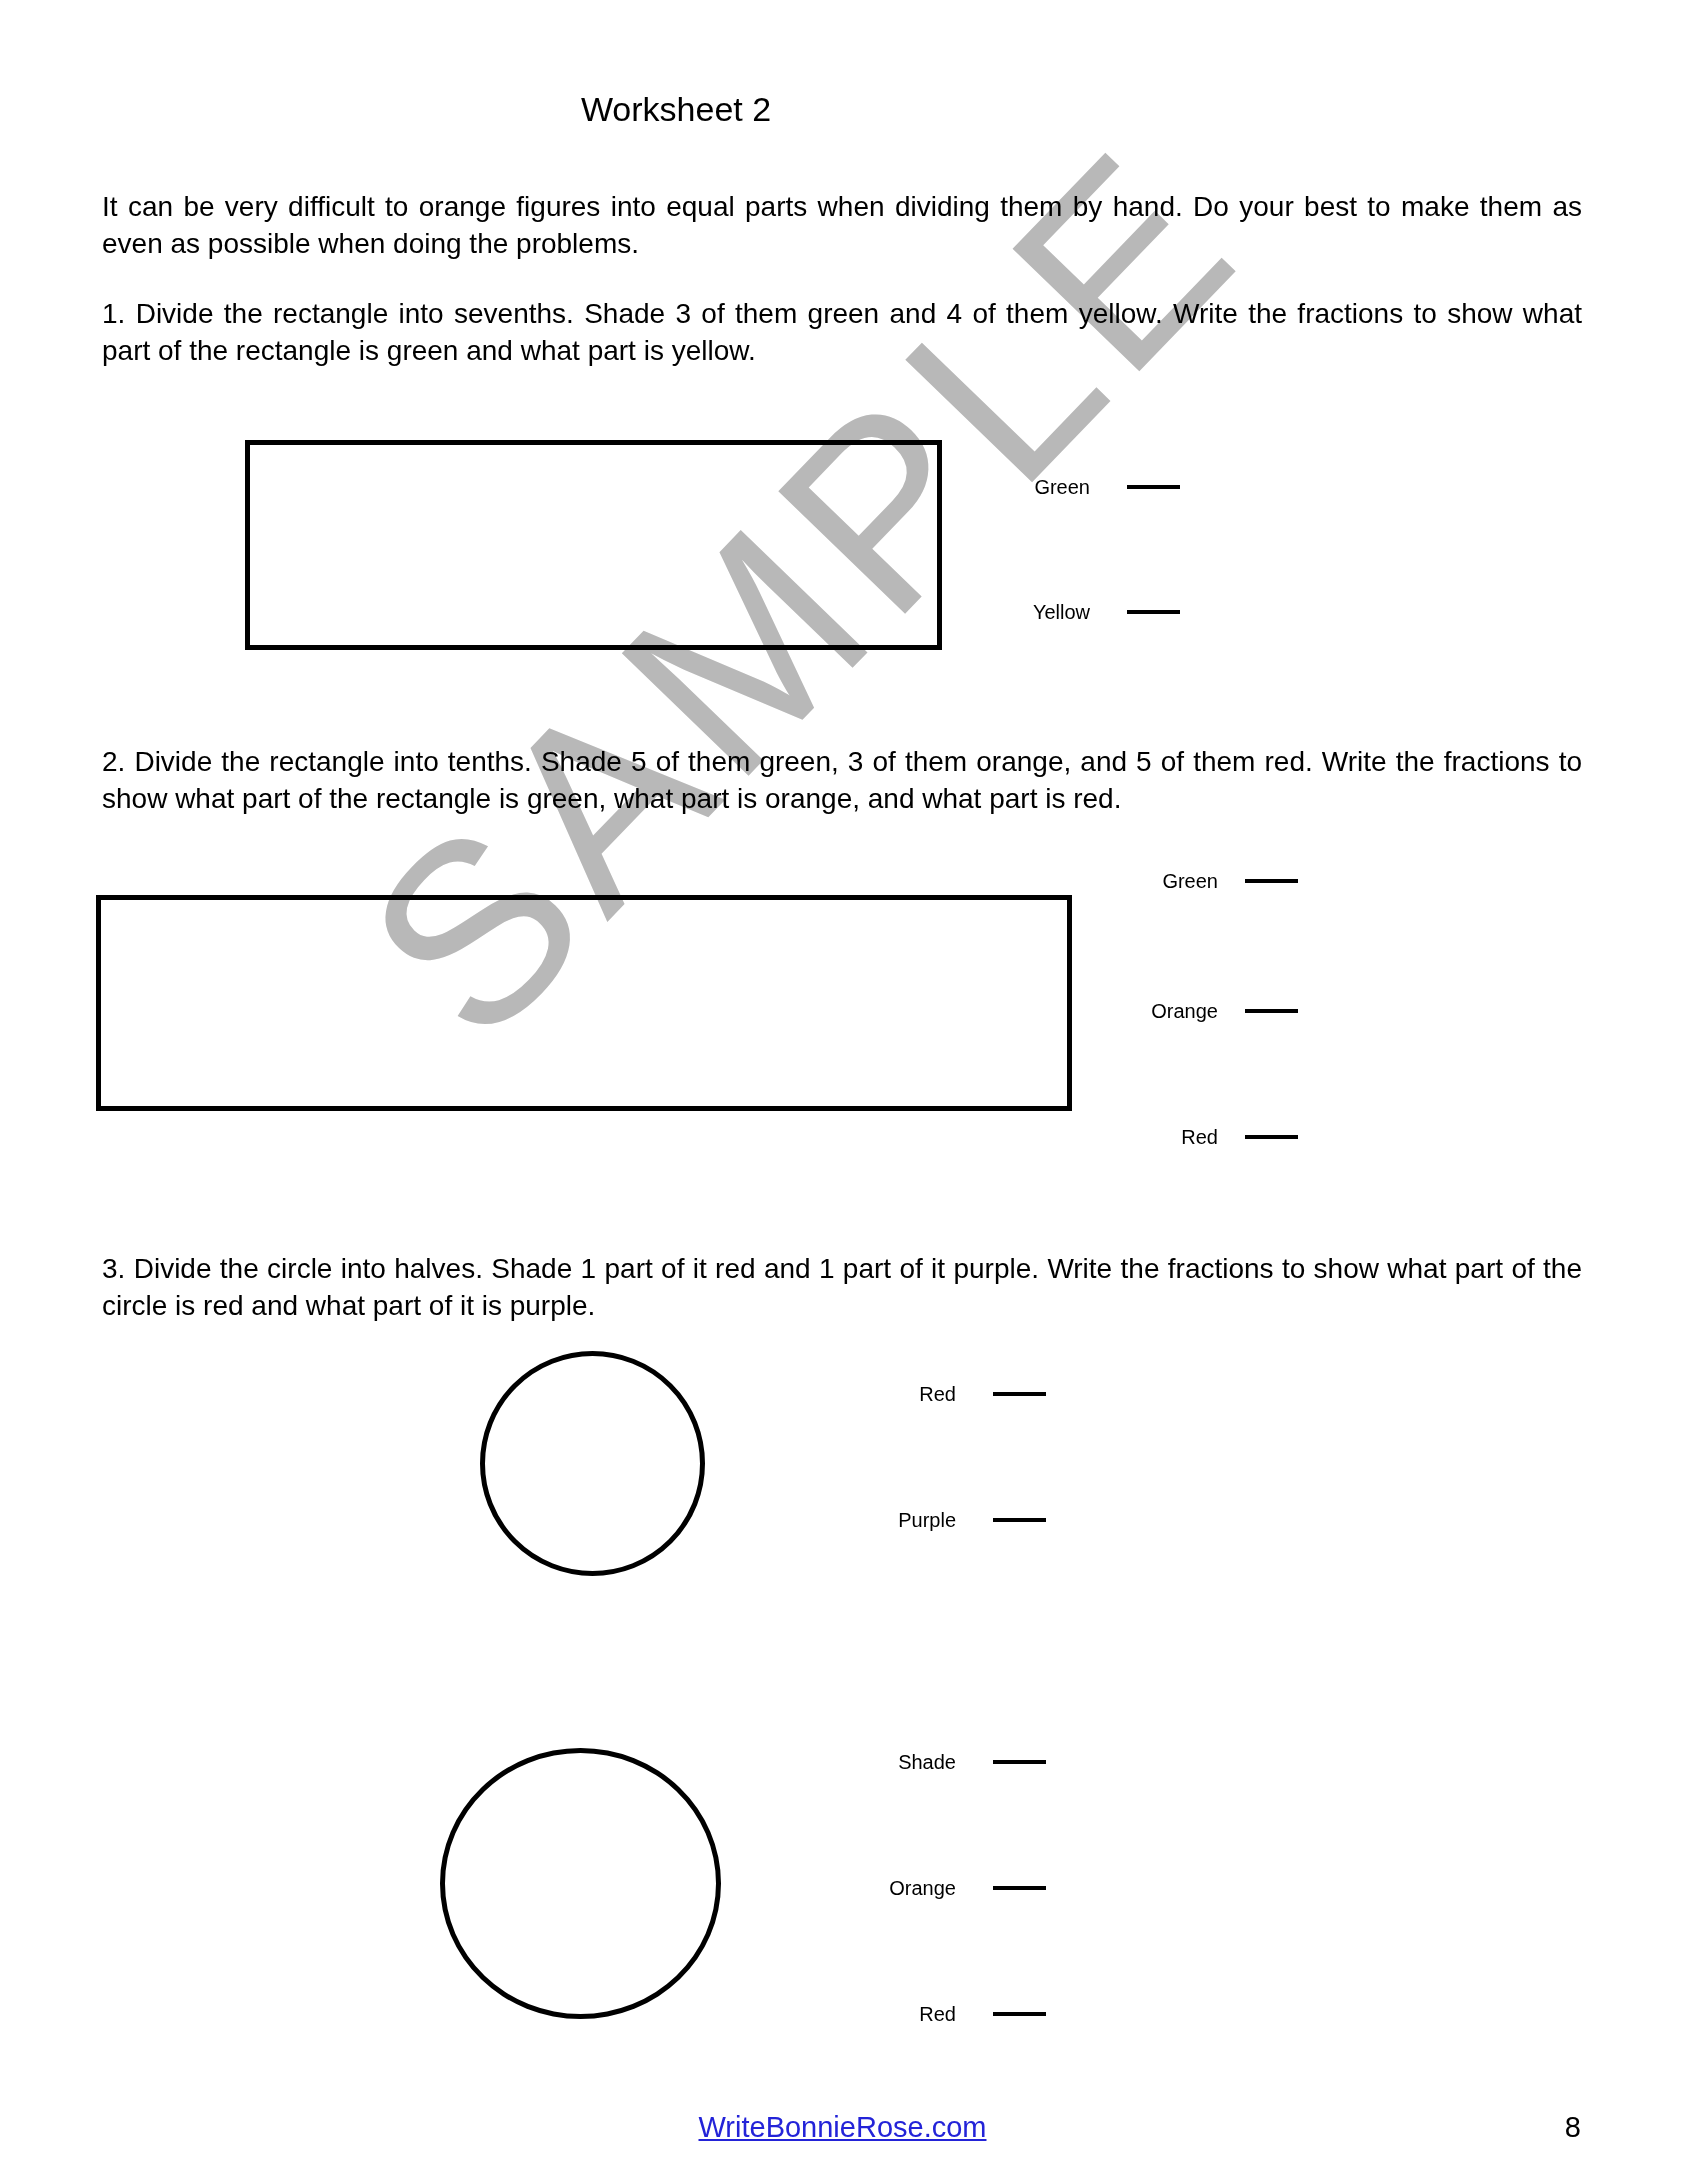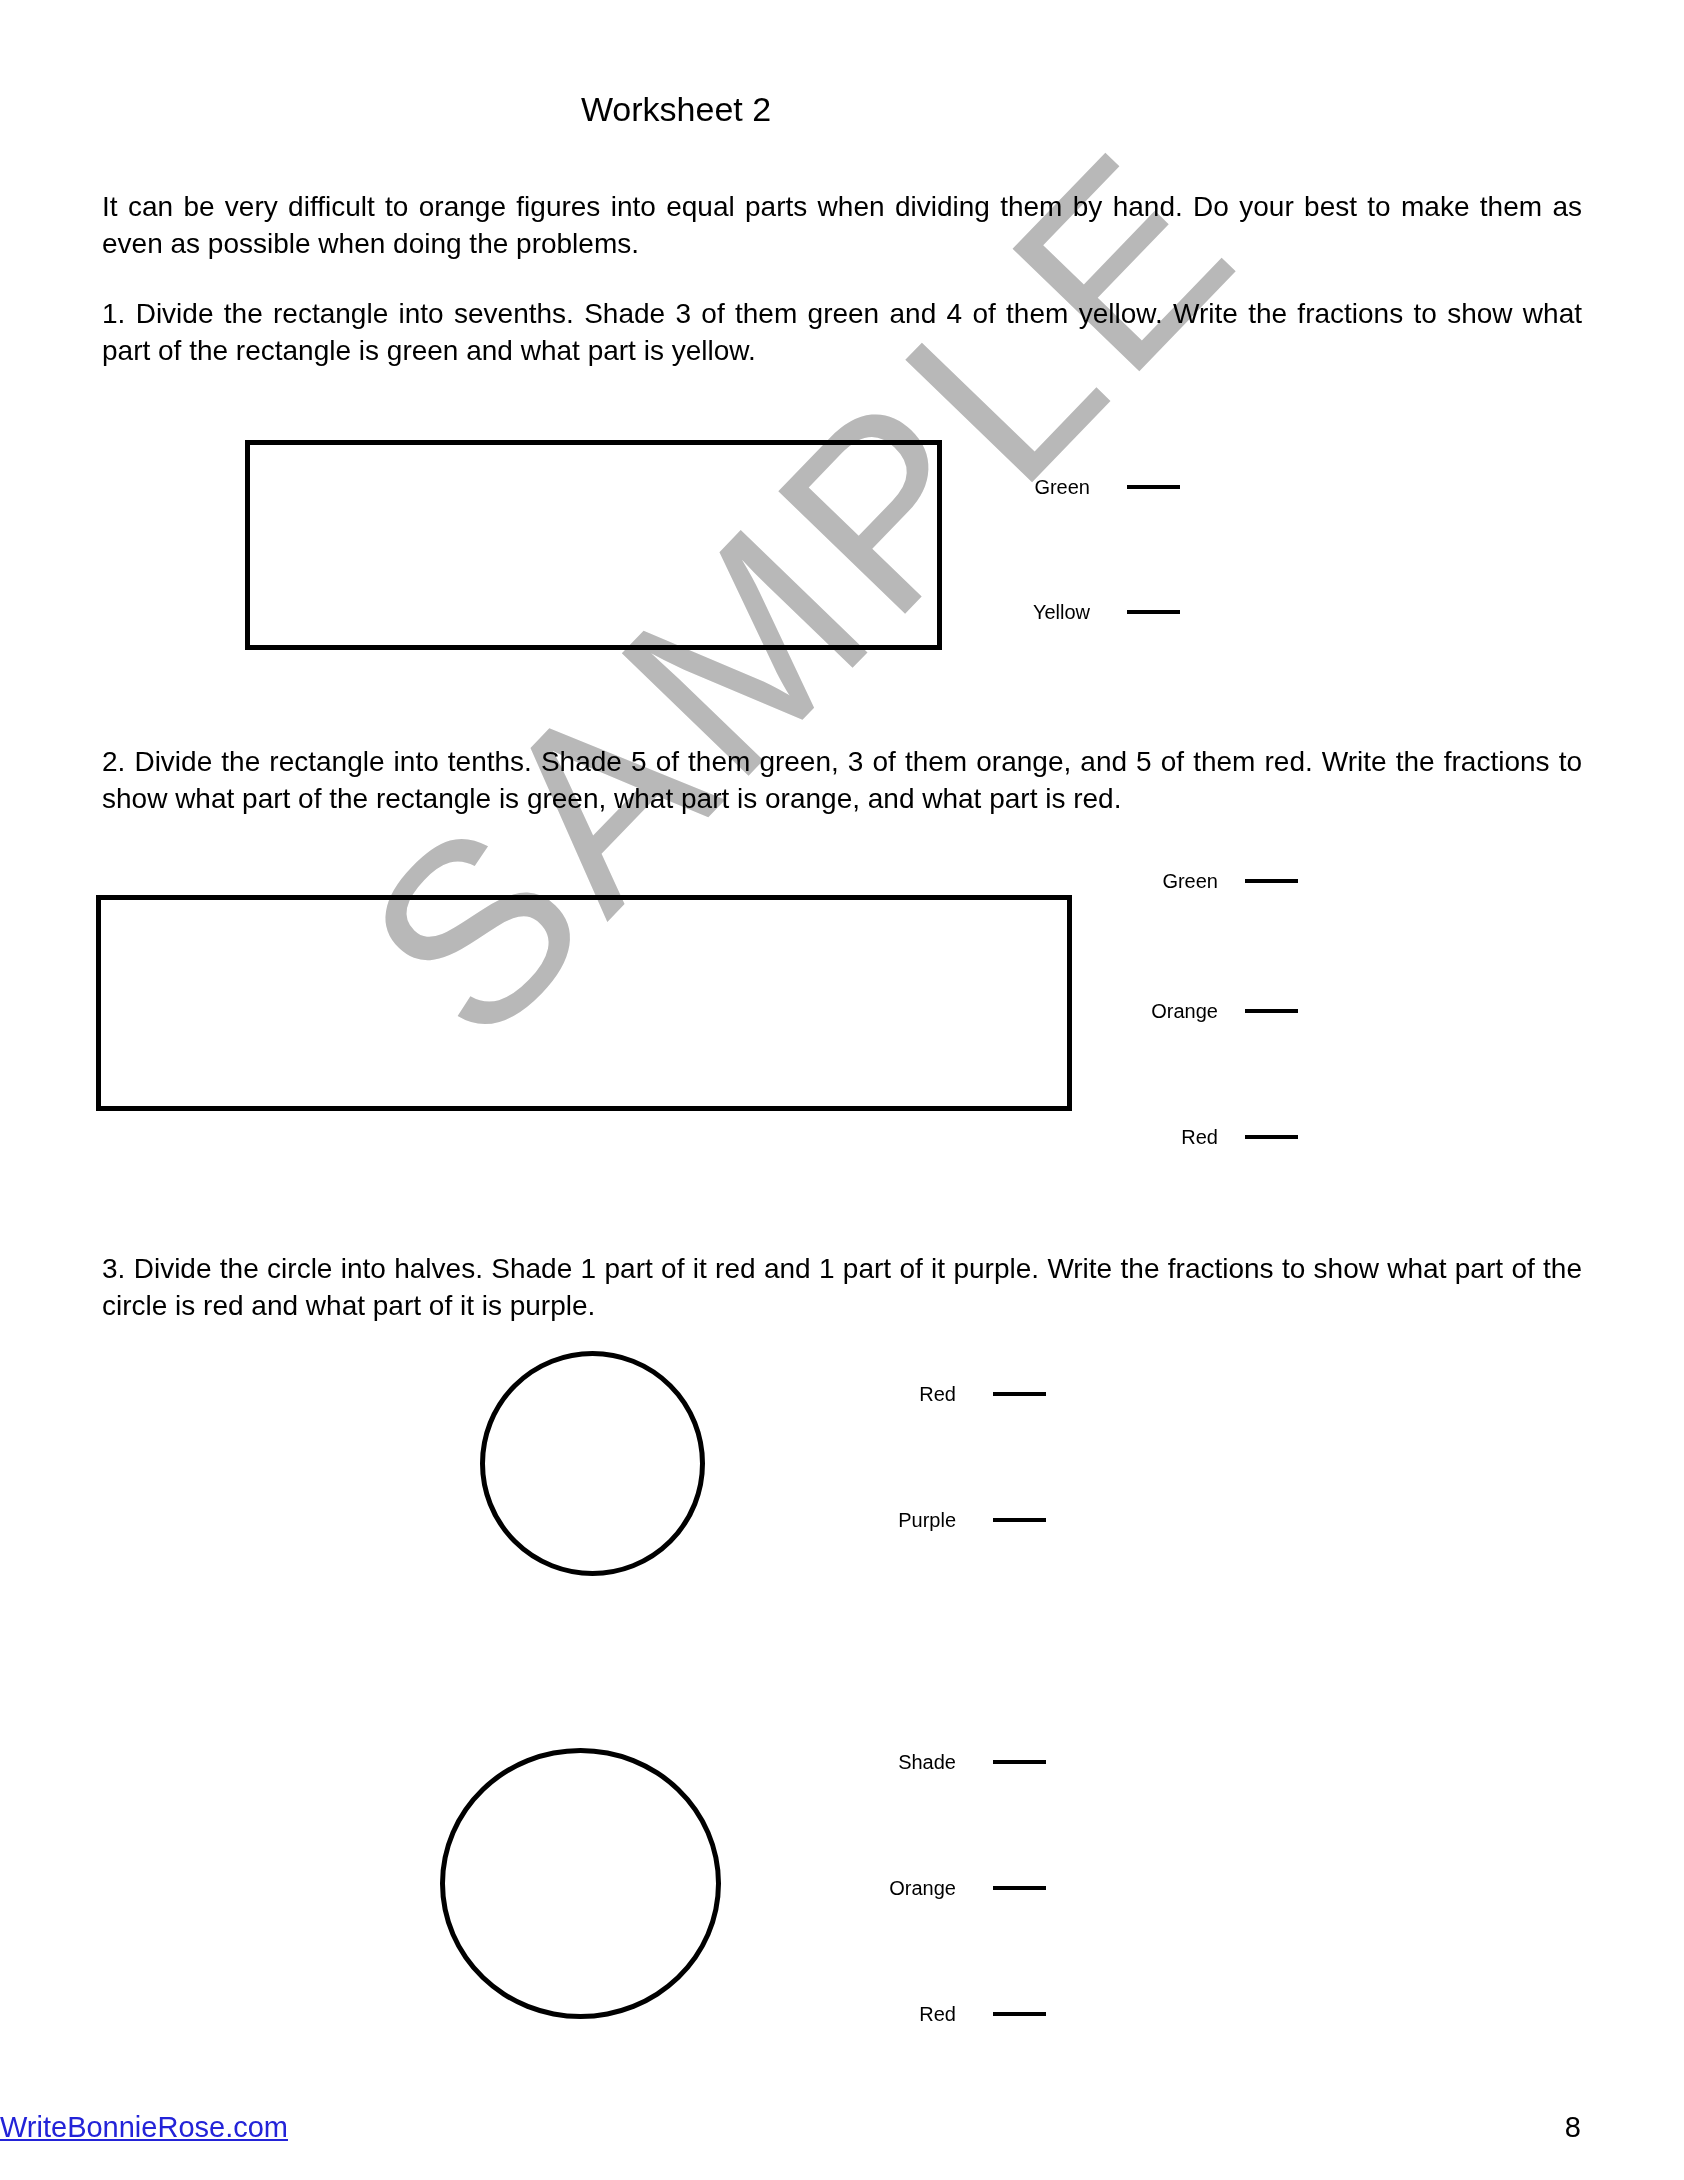--- a/index.html
+++ b/index.html
@@ -154,21 +154,21 @@
   #labels4 .r0 { top: 0px;   left: 0px; }
   #labels4 .r1 { top: 126px; left: 0px; }
   #labels4 .r2 { top: 252px; left: 0px; }
 
   
   .footer-link {
     position: absolute;
     left: 0;
     top: 2111px;
     width: 1685px;
-    text-align: left;
+    text-align: center;
     font-size: 29px;
     z-index: 14;
   }
   .footer-link a {
     color: #2323d8;
     text-decoration: underline;
   }
   .page-number {
     position: absolute;
     right: 104px;

